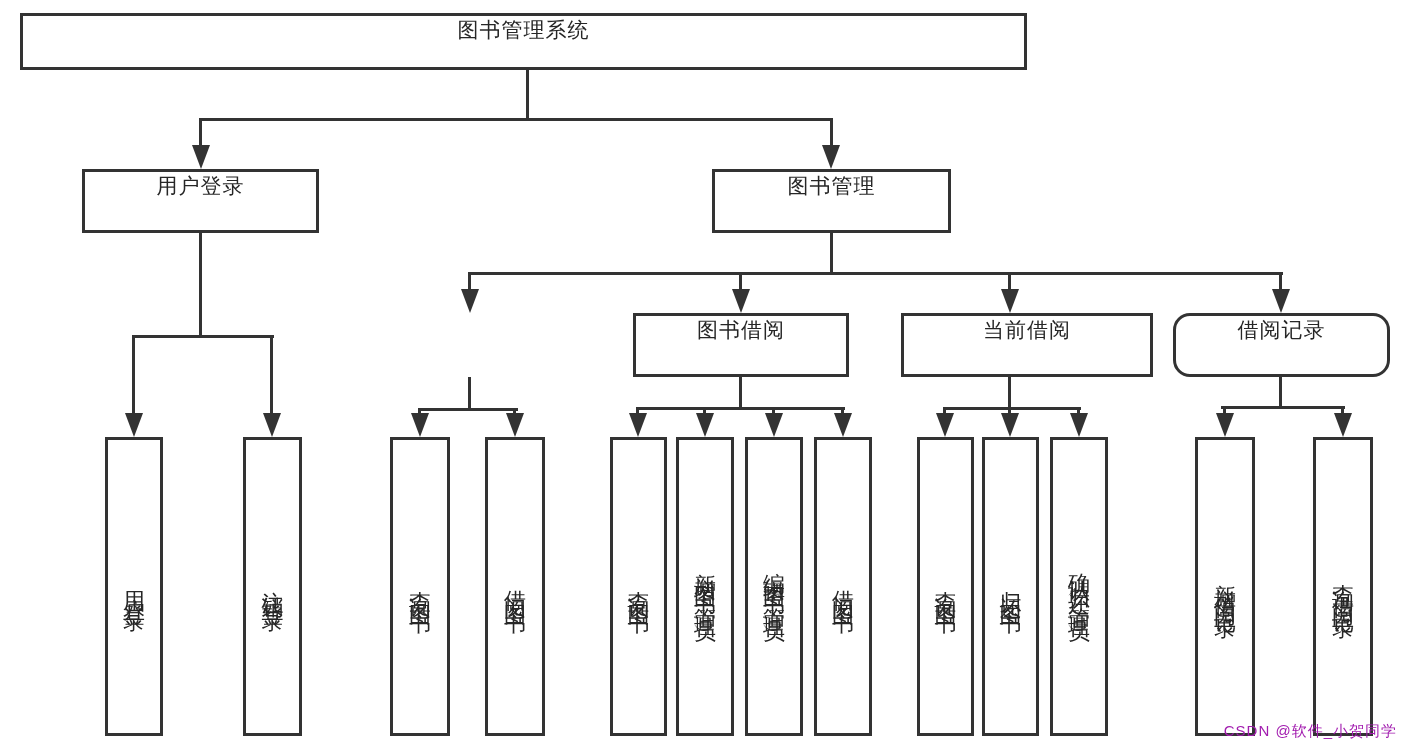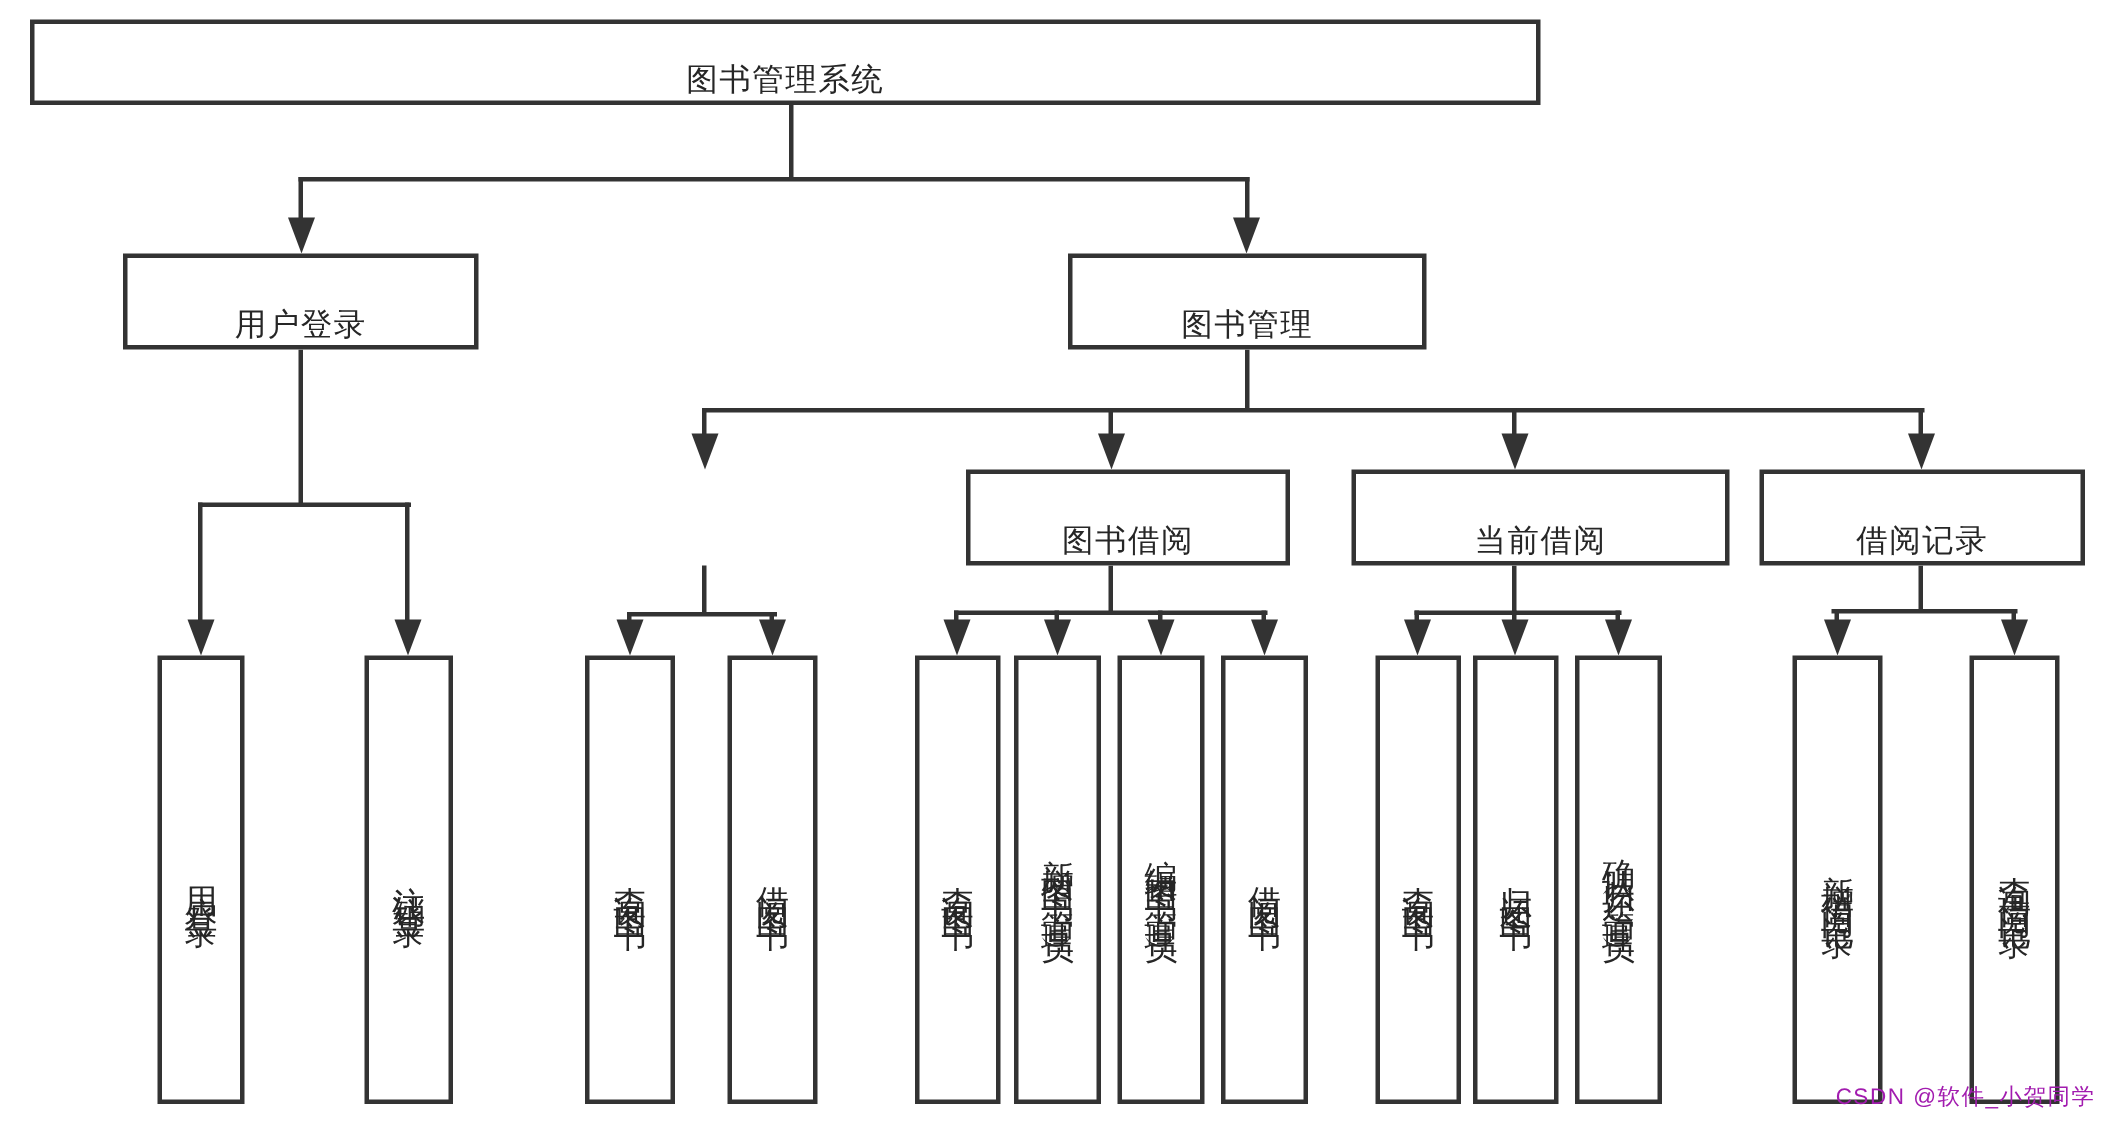--- a/index.html
+++ b/index.html
@@ -14,21 +14,21 @@
     overflow: hidden;
     color: #262626;
   }
 
   
   .hnode {
     position: absolute;
     background: #ffffff;
     border: 3px solid #333333;
     display: flex;
-    align-items: flex-end;
+    align-items: flex-start;
     justify-content: center;
     font-size: 21px;
     letter-spacing: 1px;
     color: #262626;
     z-index: 2;
   }
 
   
   .vnode {
     position: absolute;
@@ -80,29 +80,29 @@
 
   <div class="hnode" style="left:82px; top:169px; width:237px; height:64px;">
     <span>用户登录</span>
   </div>
 
   <div class="hnode" style="left:712px; top:169px; width:239px; height:64px;">
     <span>图书管理</span>
   </div>
 
 
-  <div class="hnode" style="left:633px; top:313px; width:216px; height:64px;margin-left:11px;">
+  <div class="hnode" style="left:633px; top:313px; width:216px; height:64px;">
     <span>图书借阅</span>
   </div>
 
   <div class="hnode" style="left:901px; top:313px; width:252px; height:64px;">
     <span>当前借阅</span>
   </div>
 
-  <div class="hnode" style="left:1173px; top:313px; width:217px; height:64px;">
+  <div class="hnode" style="left:1173px; top:313px; width:217px; height:64px;border-radius:17px;">
     <span>借阅记录</span>
   </div>
 
   <div class="vnode" style="left:105px; width:58px;">
     <span>用户登录</span>
   </div>
   <div class="vnode" style="left:243px; width:59px;">
     <span>注销登录</span>
   </div>
 

